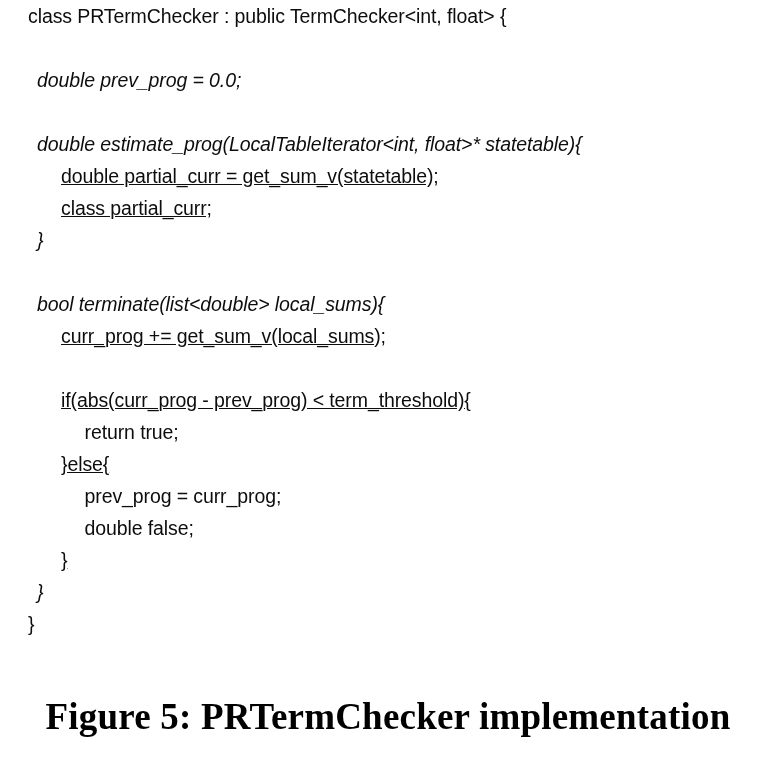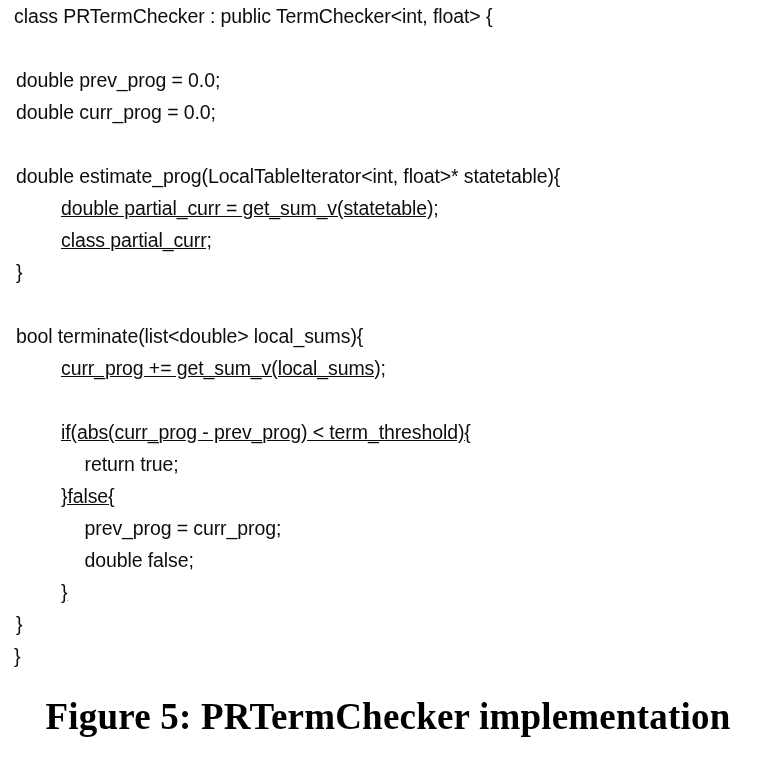--- a/index.html
+++ b/index.html
@@ -28,22 +28,22 @@
     height: 32px;
     color: #0d0d0d;
     white-space: pre;
     letter-spacing: -0.1px;
     font-weight: 400;
   }
   .code-line.blank {
     height: 32px;
   }
   
-  .ind0 { padding-left: 14px; }
-  .ind1 { padding-left: 16px; }
+  .ind0 { padding-left: 14px; margin-left: 14px; }
+  .ind1 { padding-left: 37px; font-style: italic; }
   .ind2 { padding-left: 61px; text-decoration: underline; }
   .ind3 { padding-left: 84.5px; }
 
   #caption {
     position: absolute;
     left: 0;
     top: 698px;
     width: 776px;
     text-align: center;
     font-family: "Liberation Serif", "DejaVu Serif", serif;
@@ -57,33 +57,32 @@
 </style>
 </head>
 <body>
 
 <div id="page">
 
   <div id="code-block">
       <div class="code-line ind0">class PRTermChecker : public TermChecker&lt;int, float&gt; {</div>
       <div class="code-line ind0 blank"></div>
       <div class="code-line ind1">double prev_prog = 0.0;</div>
-      <div class="code-line ind1">double curr_prog = 0.0;</div>
       <div class="code-line ind0 blank"></div>
       <div class="code-line ind1">double estimate_prog(LocalTableIterator&lt;int, float&gt;* statetable){</div>
       <div class="code-line ind2">double partial_curr = get_sum_v(statetable);</div>
       <div class="code-line ind2">class partial_curr;</div>
       <div class="code-line ind1">}</div>
       <div class="code-line ind0 blank"></div>
       <div class="code-line ind1">bool terminate(list&lt;double&gt; local_sums){</div>
       <div class="code-line ind2">curr_prog += get_sum_v(local_sums);</div>
       <div class="code-line ind0 blank"></div>
       <div class="code-line ind2">if(abs(curr_prog - prev_prog) &lt; term_threshold){</div>
       <div class="code-line ind3">return true;</div>
-      <div class="code-line ind2">}false{</div>
+      <div class="code-line ind2">}else{</div>
       <div class="code-line ind3">prev_prog = curr_prog;</div>
       <div class="code-line ind3">double false;</div>
       <div class="code-line ind2">}</div>
       <div class="code-line ind1">}</div>
       <div class="code-line ind0">}</div>
     </div>
 
   <div id="caption">Figure 5: PRTermChecker implementation</div>
 
 </div>

